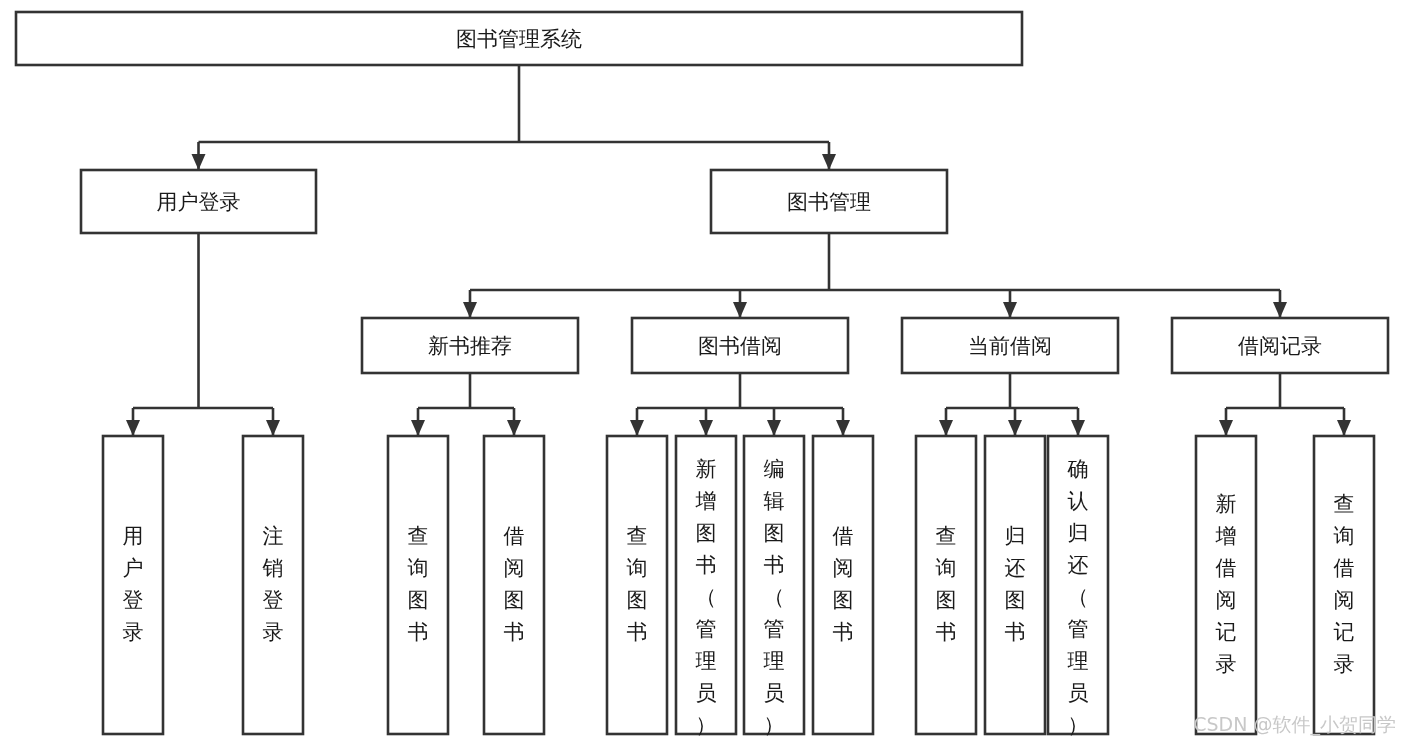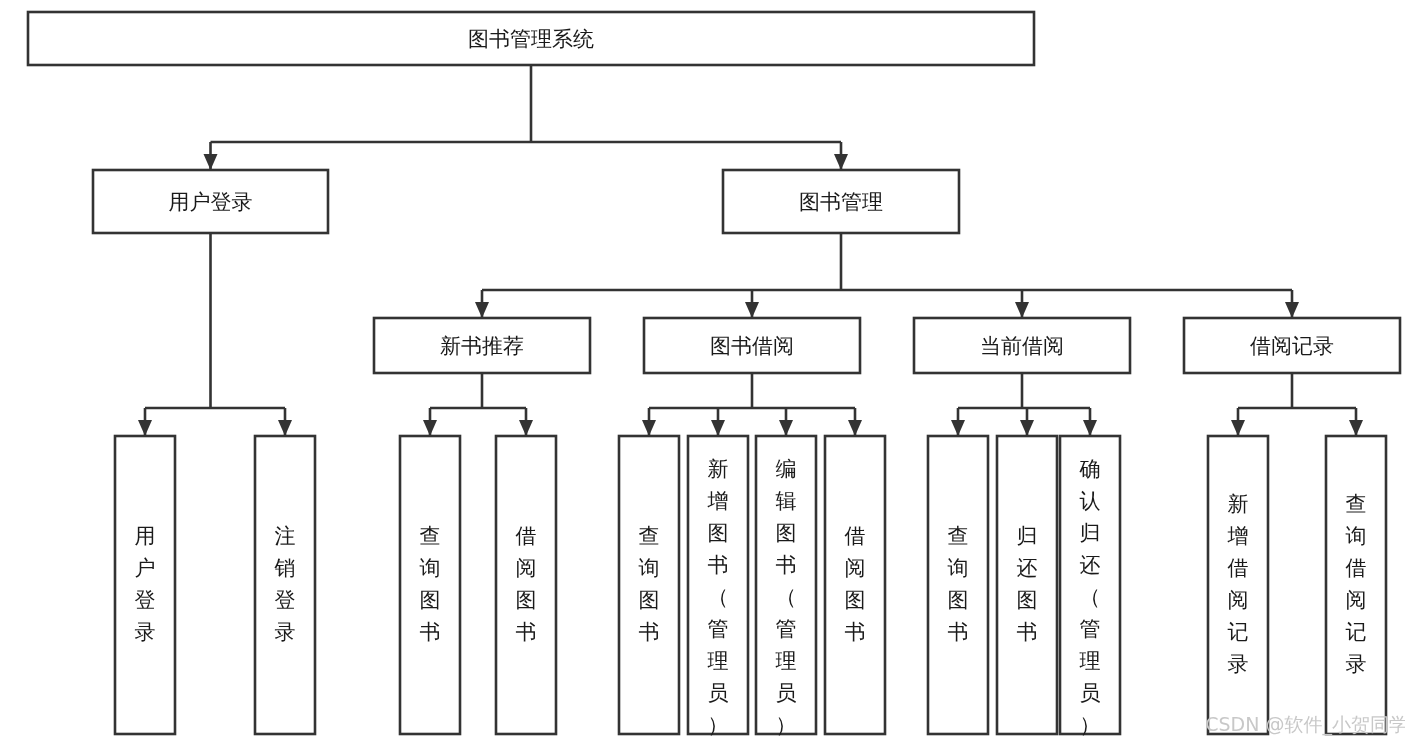--- a/index.html
+++ b/index.html
@@ -10,21 +10,21 @@
   }
   body {
     width: 1405px;
     height: 747px;
     position: relative;
     overflow: hidden;
     font-family: "Liberation Sans", "DejaVu Sans", sans-serif;
   }
   #diagram-root {
     position: absolute;
-    left: 12px;
+    left: 0;
     top: 0;
     width: 1188px;
     height: 747px;
   }
   svg.tree-canvas {
     display: block;
     width: 1405px;
     height: 747px;
   }
   .node-box {

